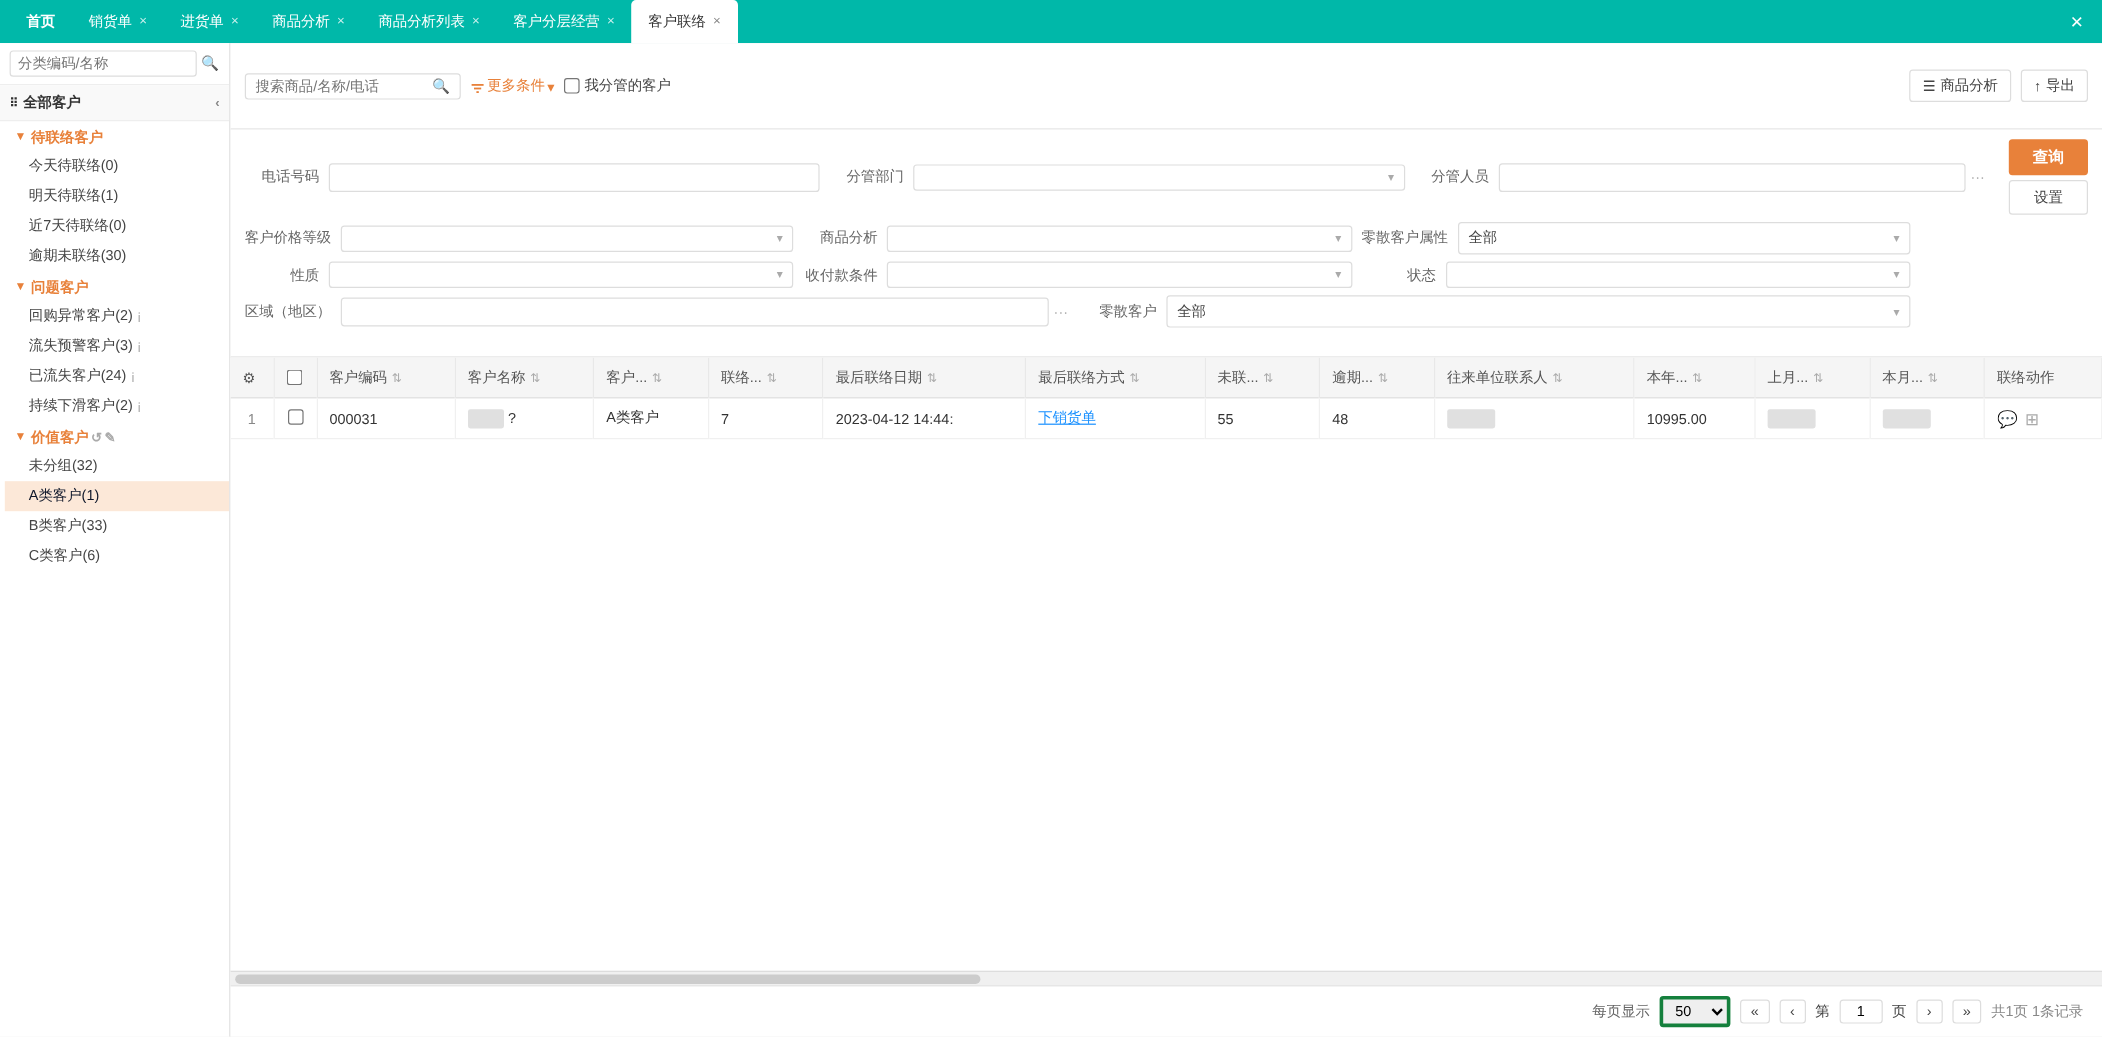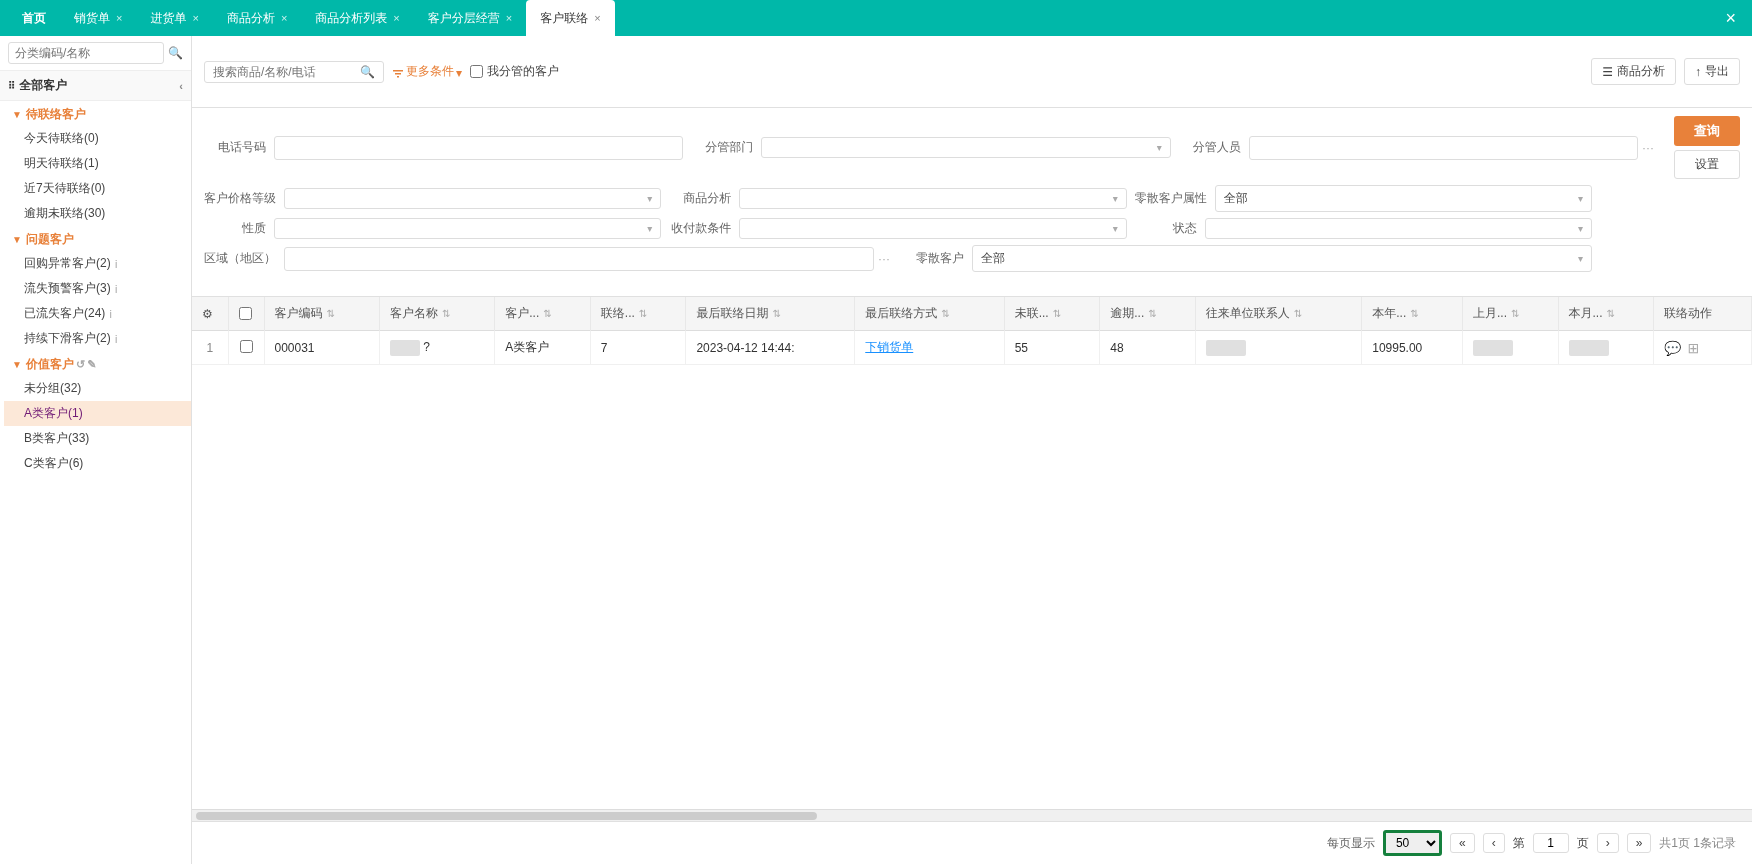--- a/index.html
+++ b/index.html
@@ -52,21 +52,21 @@
     .sidebar-section-header .collapse-icon { margin-left: auto; font-size: 11px; color: #888; }
     .sidebar-group-label {
       padding: 5px 8px 3px 12px; color: #e8813a; font-size: 12px; font-weight: bold;
       display: flex; align-items: center; cursor: pointer;
     }
     .sidebar-group-label .arrow { margin-right: 4px; font-size: 10px; }
     .sidebar-item {
       padding: 4px 8px 4px 20px; color: #444; cursor: pointer; font-size: 12px;
       white-space: nowrap; overflow: hidden; text-overflow: ellipsis;
     }
-    .sidebar-item.active { background: #fce8d8; color: #701a75; }
+    .sidebar-item.active { background: #fce8d8; color: #0f172a; }
 
     
     .content {
       flex: 1; display: flex; flex-direction: column; overflow: hidden;
     }
 
     
     .filter-bar {
       background: white; padding: 22px 12px; display: flex; align-items: center;
       border-bottom: 1px solid #e0e0e0; gap: 8px; flex-shrink: 0;

